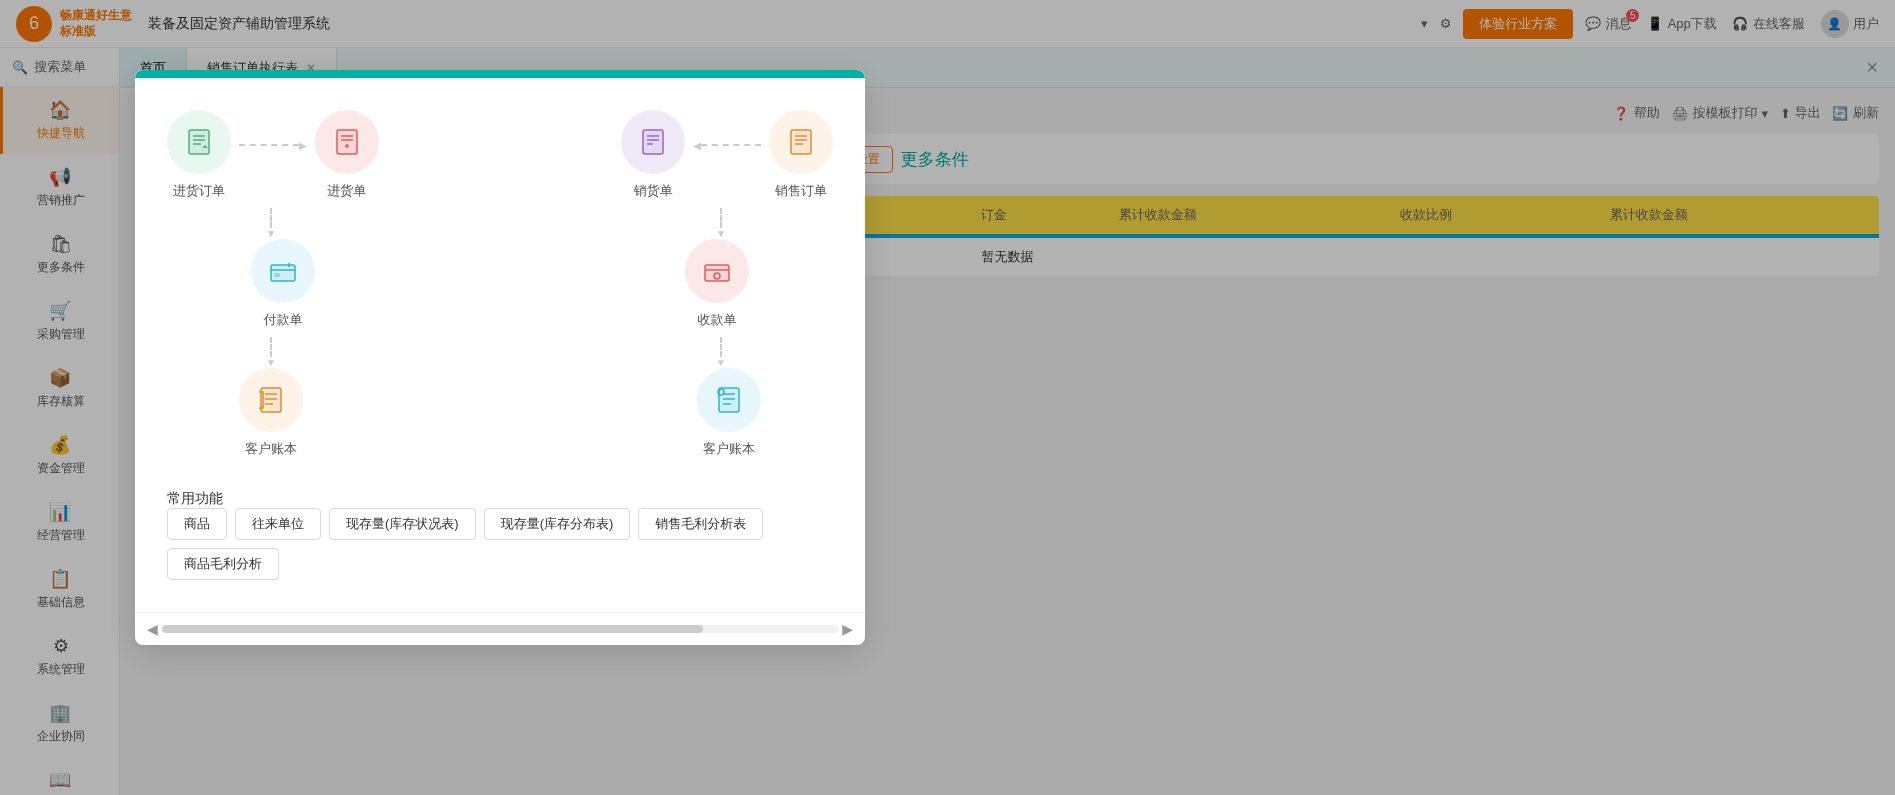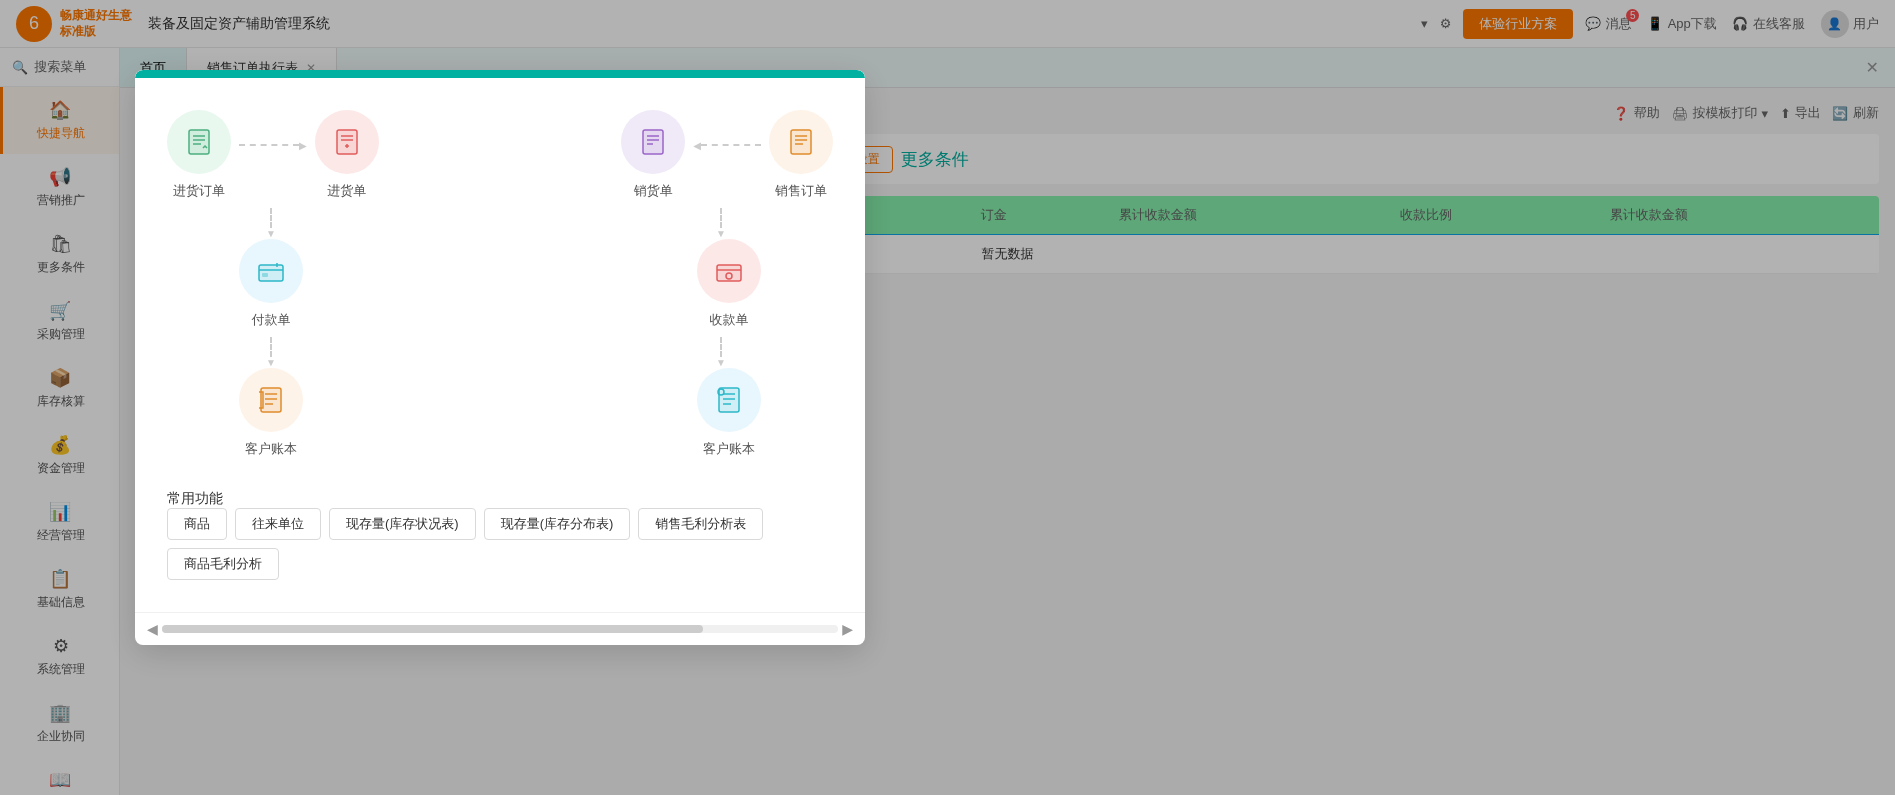--- a/index.html
+++ b/index.html
@@ -54,21 +54,21 @@
     
     .filter-row { display: flex; align-items: center; gap: 8px; margin-bottom: 12px; background: #fff; padding: 10px 12px; border-radius: 4px; }
     .filter-input { border: 1px solid #d9d9d9; border-radius: 4px; padding: 5px 10px; font-size: 13px; width: 160px; color: #bbb; }
     .filter-calendar { color: #999; cursor: pointer; font-size: 16px; }
     .filter-select { border: 1px solid #d9d9d9; border-radius: 4px; padding: 5px 30px 5px 10px; font-size: 13px; width: 200px; appearance: none; color: #333; background: #fff; }
     .more-conditions { color: #00b0a0; cursor: pointer; font-size: 17px; }
 
     
     .table-container { background: #fff; border-radius: 4px; overflow: auto; }
     .data-table { width: 100%; border-collapse: collapse; font-size: 13px; }
-    .data-table th { background: #86efac; padding: 10px 12px; text-align: left; color: #666; font-weight: normal; border-bottom: 1px solid #0ea5e9; white-space: nowrap; font-family: Liberation Mono, monospace; }
+    .data-table th { background: #fde047; padding: 10px 12px; text-align: left; color: #666; font-weight: normal; border-bottom: 4px solid #0ea5e9; white-space: nowrap; font-family: Liberation Mono, monospace; }
     .data-table td { padding: 10px 12px; border-bottom: 1px solid #f0f0f0; color: #333; }
     .no-data { text-align: center; padding: 60px; color: #999; font-size: 13px; margin-left: 28px; }
 
     
     .modal-overlay { position: fixed; top: 0; left: 0; width: 100%; height: 100%; background: rgba(0,0,0,0.3); z-index: 100; display: flex; align-items: flex-start; justify-content: flex-start; }
     .modal-box { background: #fff; border-radius: 8px; width: 730px; margin: 70px 0 0 135px; box-shadow: 0 8px 32px rgba(0,0,0,0.15); overflow: hidden; }
     .modal-content { padding: 32px 32px 16px 32px; }
     .wf-node { display: flex; flex-direction: column; align-items: center; gap: 8px; }
     .wf-circle { width: 64px; height: 64px; border-radius: 50%; display: flex; align-items: center; justify-content: center; font-size: 28px; }
     .wf-circle.green { background: #e8f8ee; }
@@ -341,21 +341,21 @@
             </div>
             <div style="flex:1;min-width:80px;"></div>
 
             <div style="display:flex;flex-direction:column;align-items:center;width:64px;margin-right:8px;">
               <div style="border-left:2px dashed #ccc;height:20px;"></div>
               <span style="color:#ccc;font-size:10px;">▼</span>
             </div>
             <div style="width:64px;margin-left:8px;"></div>
           </div>
 
-          <div style="display:flex; align-items:center; justify-content:flex-start; gap:0; margin-bottom:8px;">
+          <div style="display:flex; align-items:center; justify-content:flex-start; gap:12px; margin-bottom:8px;">
             <div style="width:64px;margin-right:8px;"></div>
 
             <div class="wf-node">
               <div class="wf-circle teal" style="color:#2cb8c8;">
                 <svg width="32" height="32" viewBox="0 0 32 32" fill="none">
                     <rect x="4" y="10" width="24" height="16" rx="2" fill="#2cb8c8" fill-opacity="0.12" stroke="#2cb8c8" stroke-width="1.5"></rect>
                     <line x1="4" y1="15" x2="28" y2="15" stroke="#2cb8c8" stroke-width="1.5"></line>
                     <rect x="7" y="18" width="6" height="4" rx="1" fill="#2cb8c8" fill-opacity="0.4"></rect>
                     <path d="M22 8v4" stroke="#2cb8c8" stroke-width="1.5"></path>
                   </svg>

